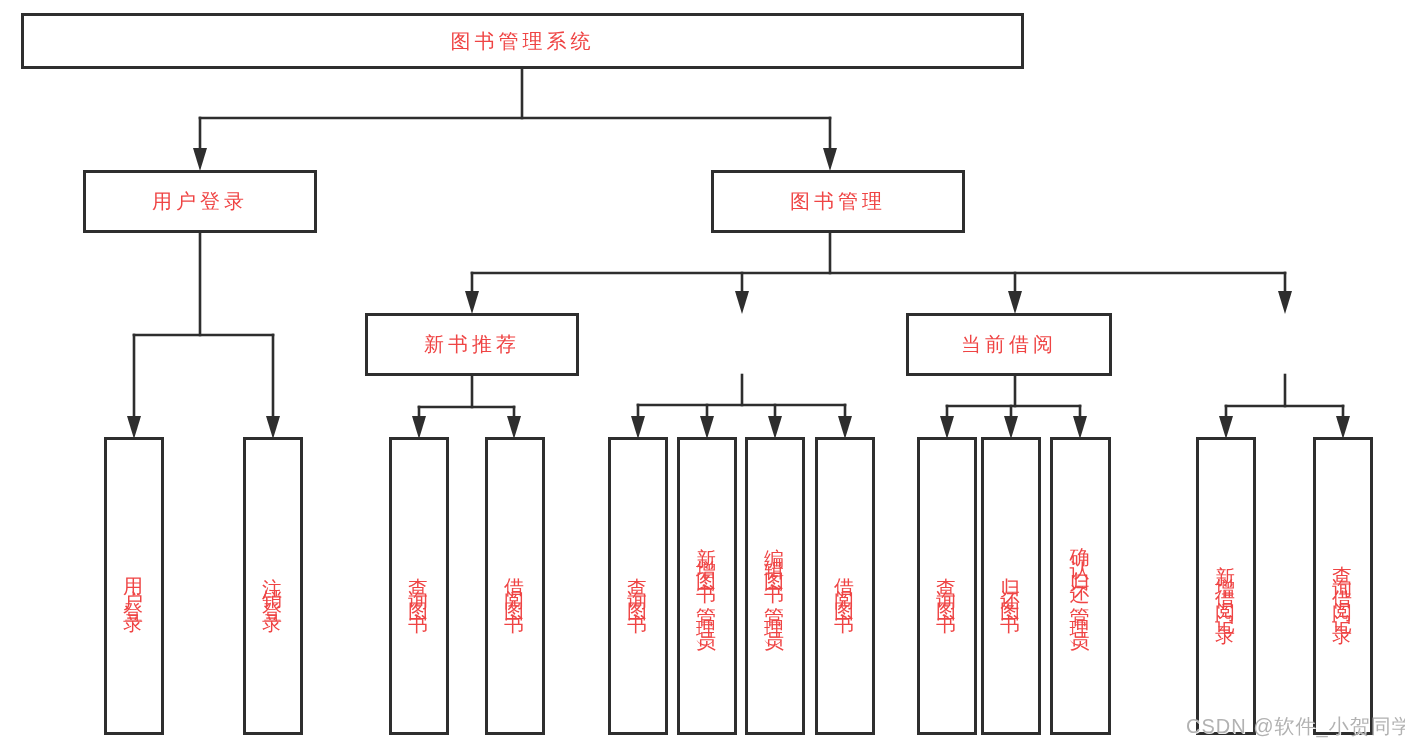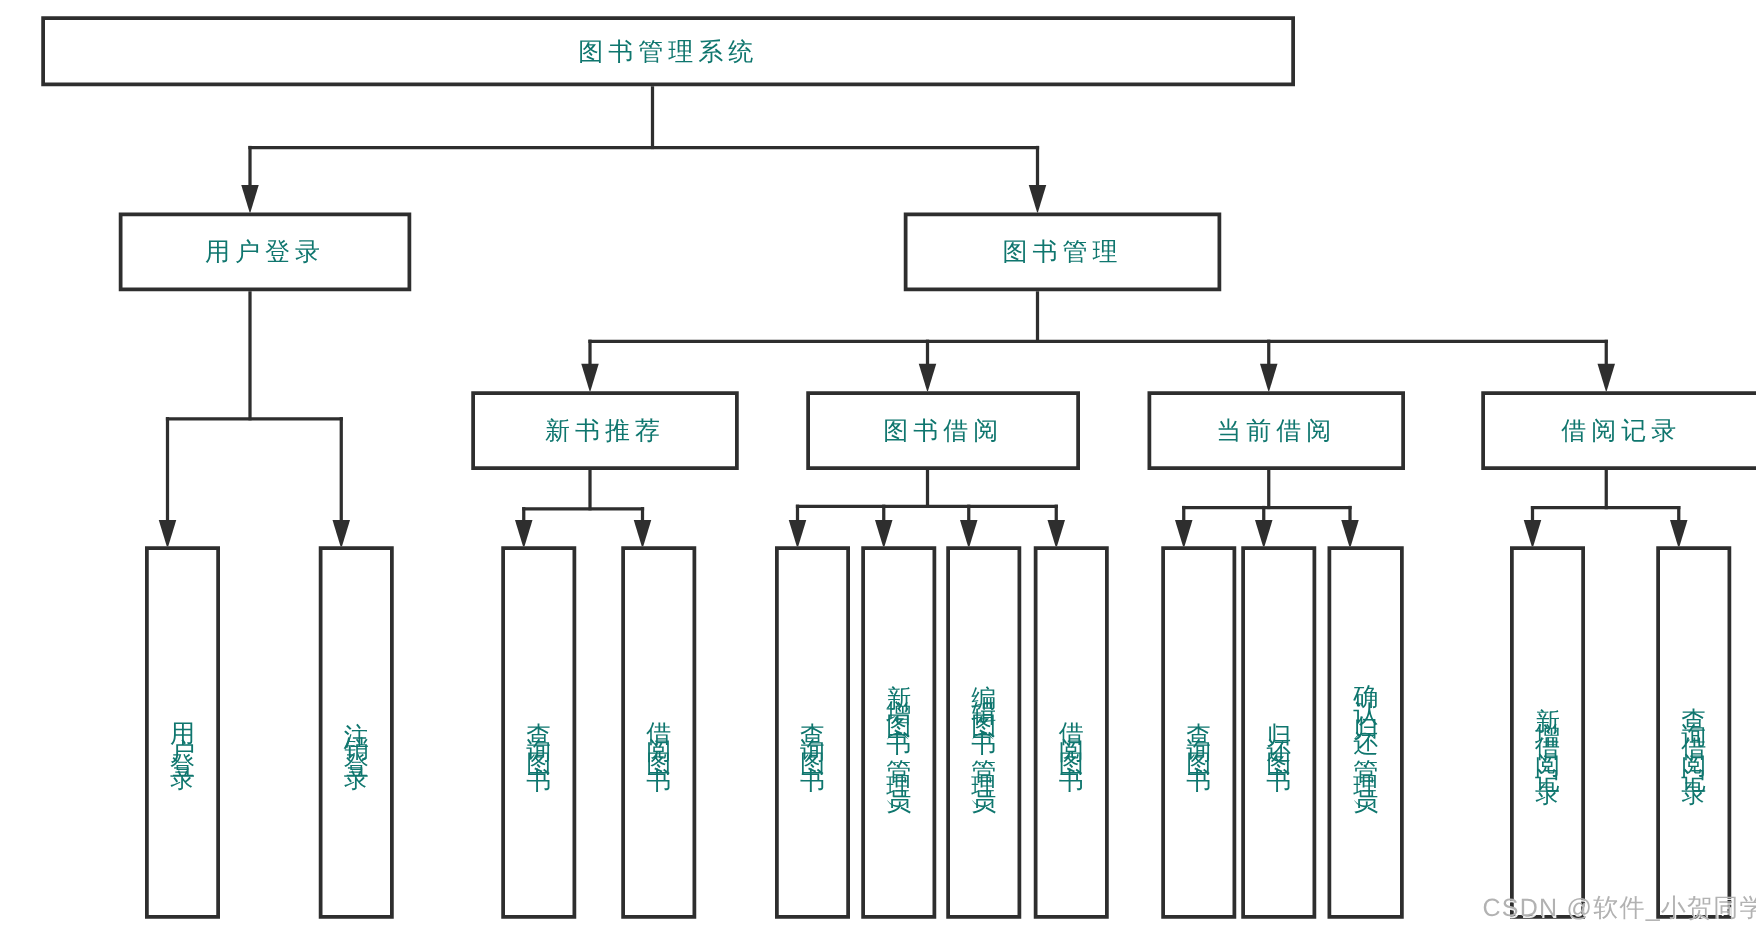--- a/index.html
+++ b/index.html
@@ -18,25 +18,24 @@
     pointer-events: none;
   }
   .box {
     position: absolute;
     box-sizing: border-box;
     background: #ffffff;
     border: 3px solid #2e2e2e;
     display: flex;
     align-items: center;
     justify-content: center;
-    color: #0f766e;
+    color: #ef4444;
     font-size: 20px;
     letter-spacing: 4px;
     white-space: nowrap;
-    margin-left: 12px;
   }
   .box.h { height: 63px; }
   .box.root { left: 21px; top: 13px; width: 1003px; height: 56px; }
   .box.v {
     top: 437px;
     height: 298px;
     width: 60px;
     writing-mode: vertical-rl;
     text-orientation: mixed;
     letter-spacing: 12px;
@@ -132,23 +131,21 @@
       <polygon points="1343,439 1336,416 1350,416"></polygon>
     </g>
   </svg>
 
   <div class="box h root">图书管理系统</div>
 
   <div class="box h" style="left:83px; top:170px; width:234px;">用户登录</div>
   <div class="box h" style="left:711px; top:170px; width:254px;">图书管理</div>
 
   <div class="box h" style="left:365px; top:313px; width:214px;">新书推荐</div>
-  <div class="box h" style="left:633px; top:313px; width:219px;">图书借阅</div>
   <div class="box h" style="left:906px; top:313px; width:206px;">当前借阅</div>
-  <div class="box h" style="left:1173px; top:313px; width:224px;">借阅记录</div>
 
   <div class="box v" style="left:104px;">用户登录</div>
   <div class="box v" style="left:243px;">注销登录</div>
 
   <div class="box v" style="left:389px;">查询图书</div>
   <div class="box v" style="left:485px;">借阅图书</div>
 
   <div class="box v" style="left:608px;">查询图书</div>
   <div class="box v" style="left:677px;">新增图书（管理员）</div>
   <div class="box v" style="left:745px;">编辑图书（管理员）</div>

